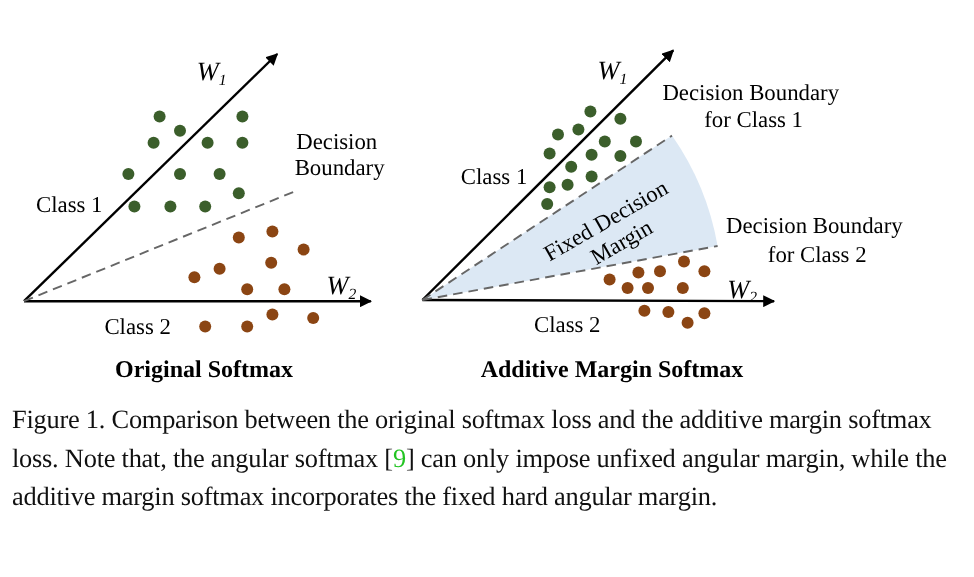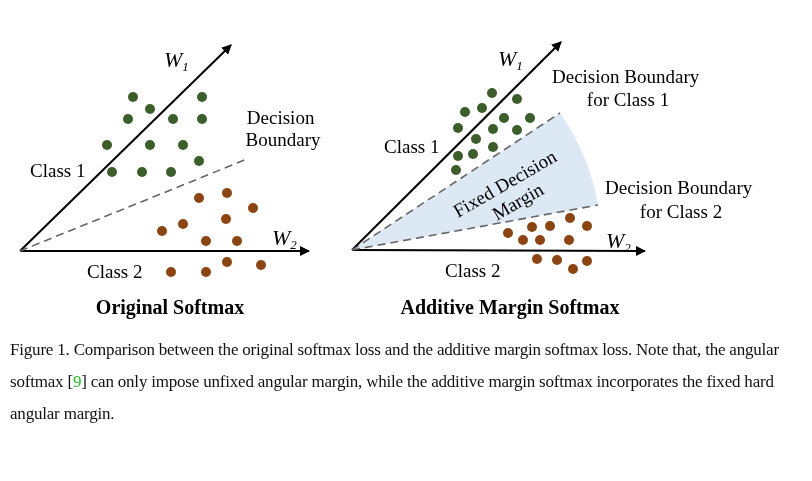--- a/index.html
+++ b/index.html
@@ -1,18 +1,18 @@
 <!DOCTYPE html>
 <html><head>
 <meta charset="utf-8">
 <style>
   html,body{margin:0;padding:0;background:#fff;}
   body{width:812px;height:481px;position:relative;overflow:hidden;font-family:"Liberation Serif","DejaVu Serif",serif;color:#111;}
   svg{position:absolute;left:0;top:0;}
-  .caption{position:absolute;left:10px;top:334px;width:790px;font-size:17px;line-height:32px;letter-spacing:-0.2px;}
+  .caption{position:absolute;left:10px;top:334px;width:790px;font-size:22px;line-height:32px;letter-spacing:-0.2px;}
   .cite{color:#22c422;}
 </style>
 </head>
 <body>
 
 <svg width="812" height="330" viewBox="0 0 812 330">
   <defs>
     <marker id="arr" markerWidth="10" markerHeight="10" refX="9" refY="5" orient="auto" markerUnits="userSpaceOnUse">
       <path d="M0,0 L10,5 L0,10 z" fill="#000"></path>
     </marker>

